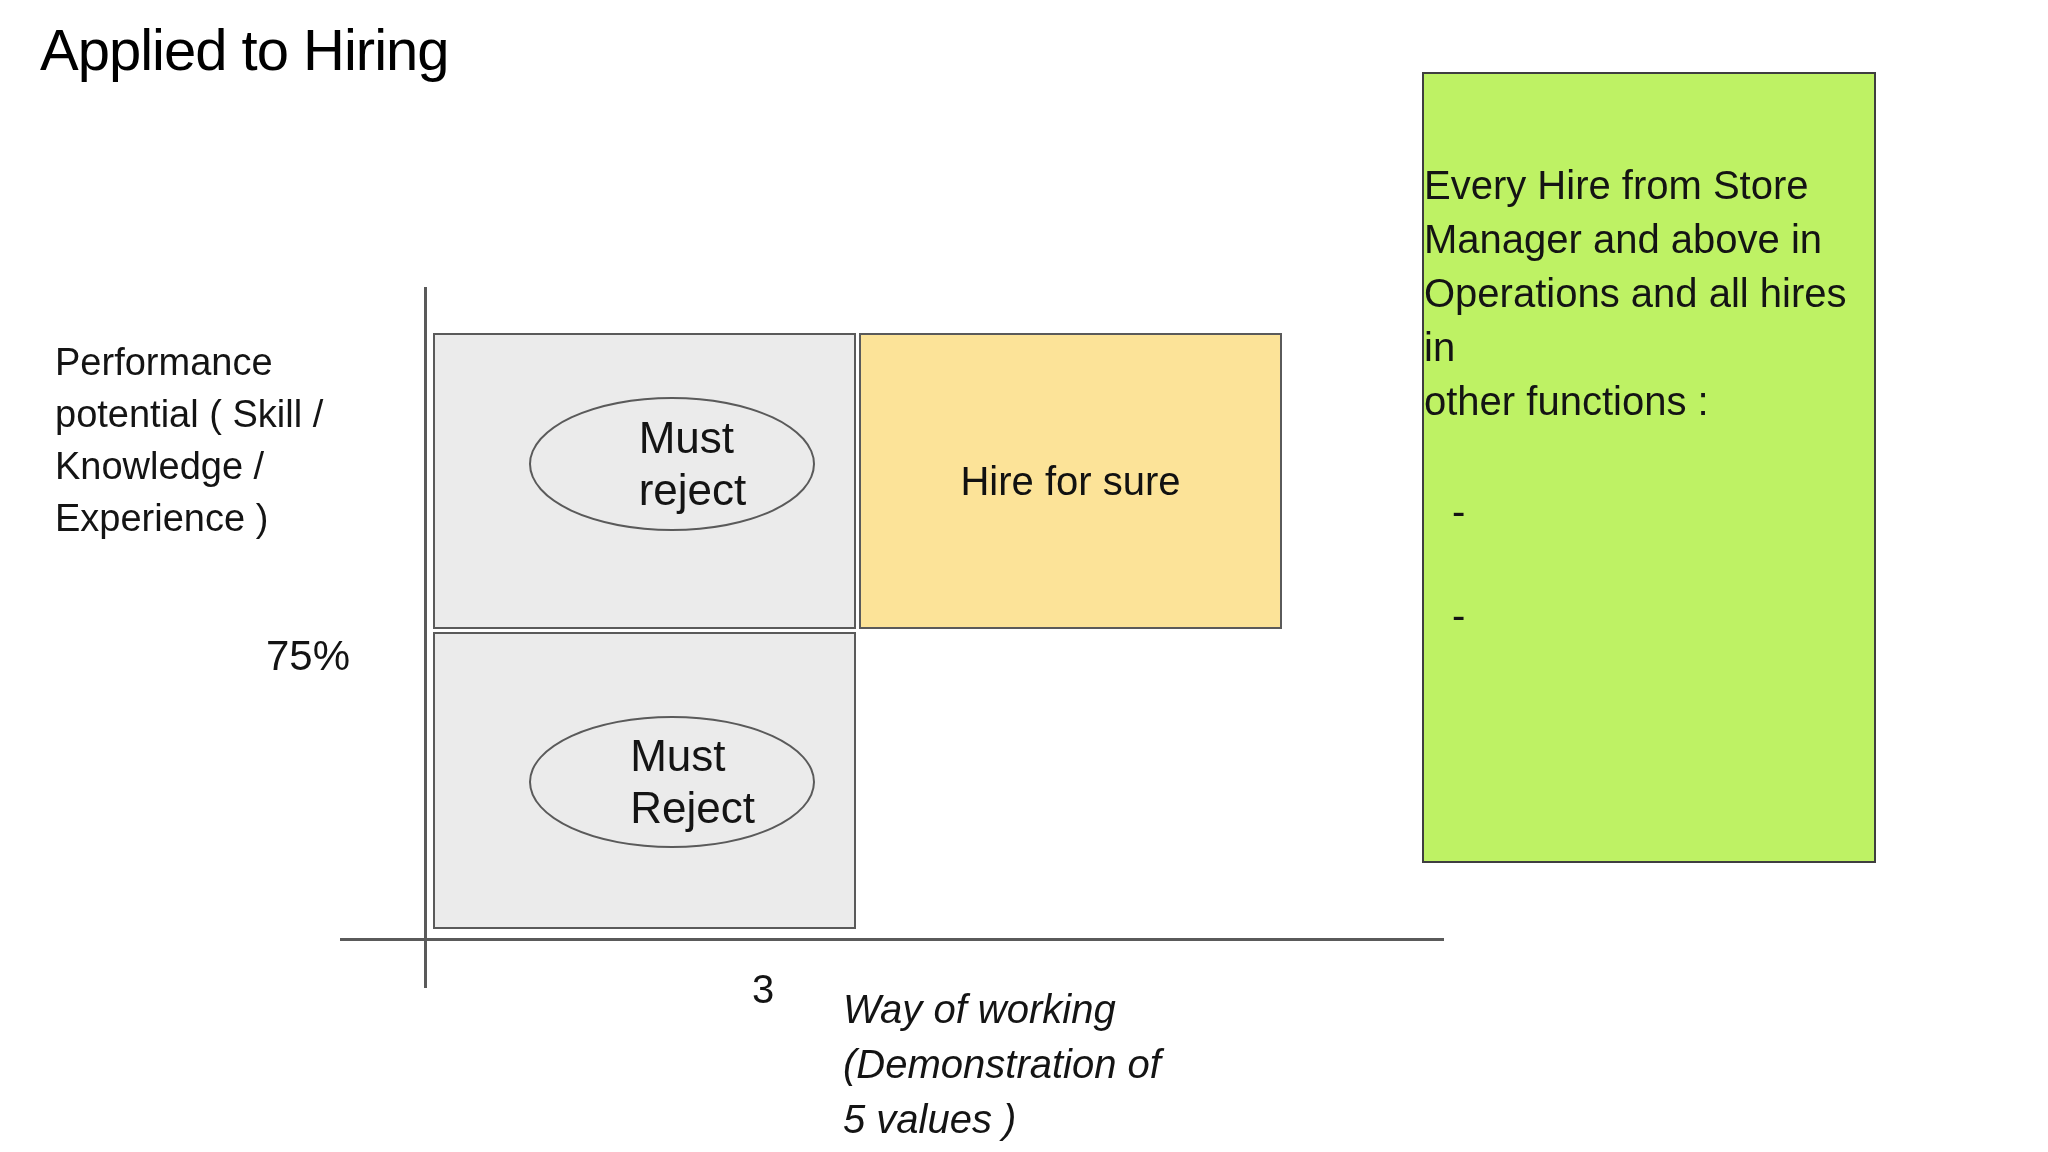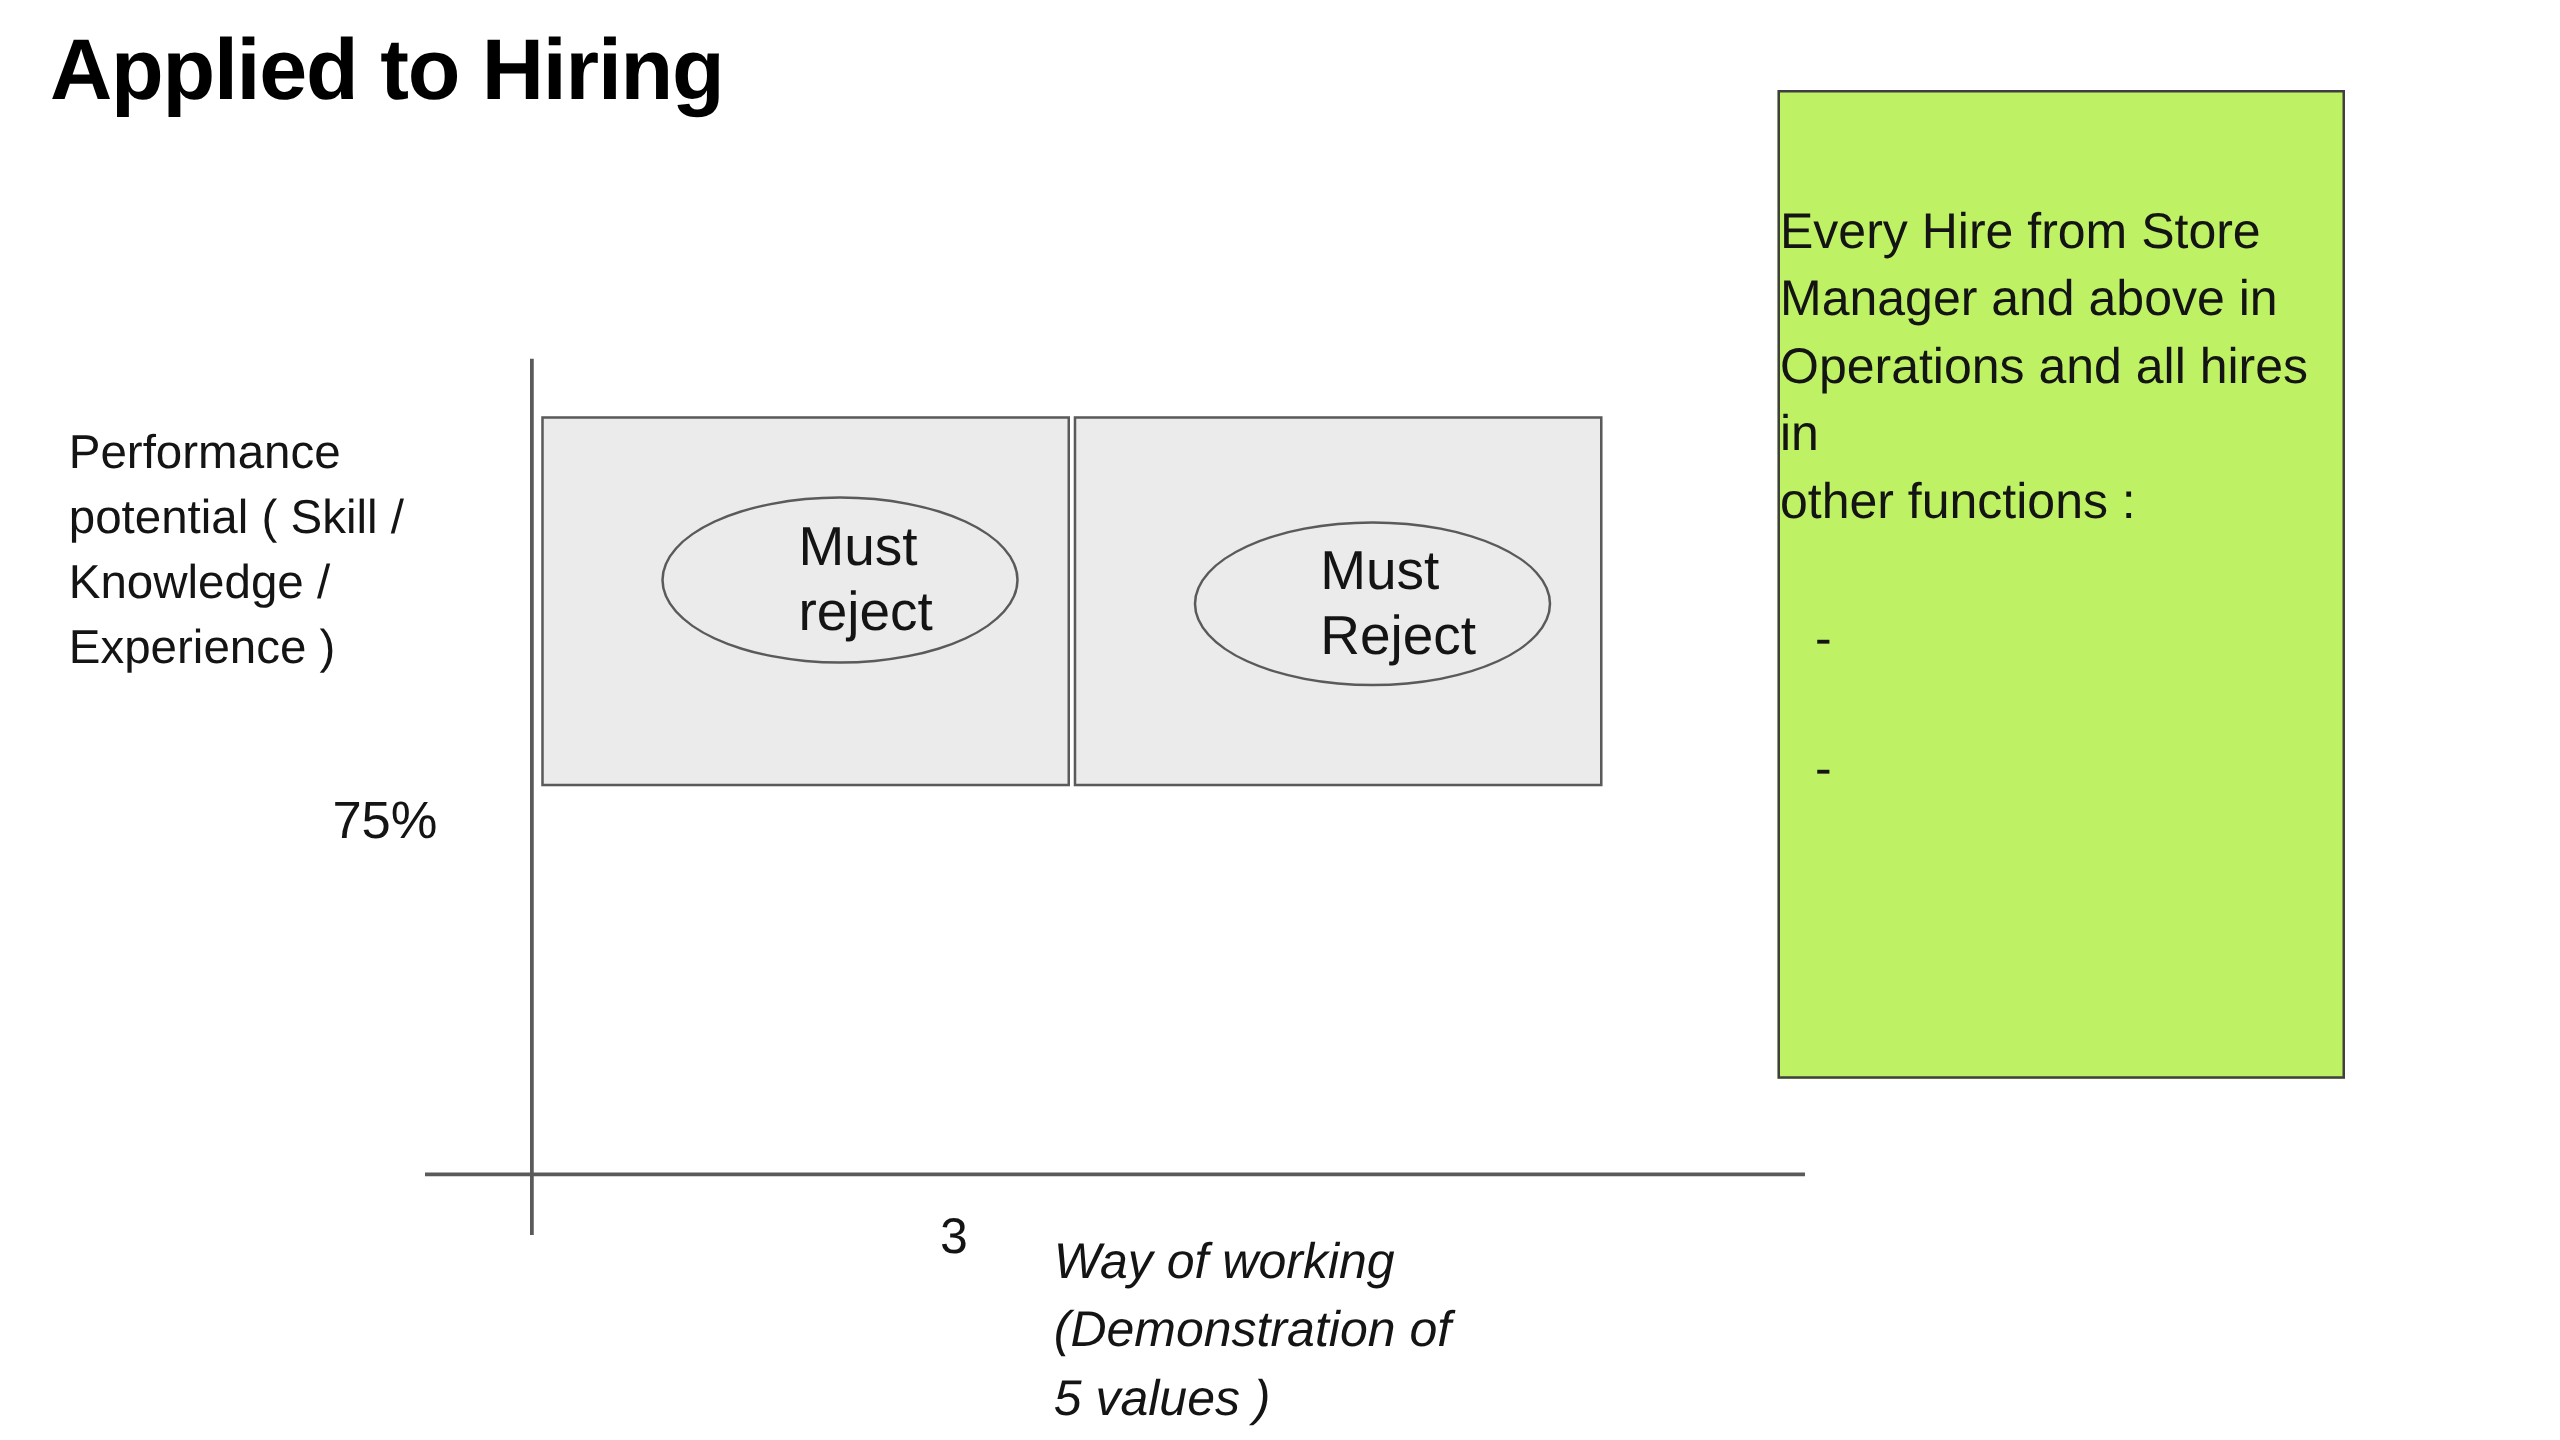--- a/index.html
+++ b/index.html
@@ -15,21 +15,21 @@
     position:relative;
     background:#ffffff;
     font-family:"Liberation Sans","DejaVu Sans",sans-serif;
     color:var(--c-text);
     overflow:hidden;
   }
   .abs{position:absolute;}
 
   #title{
     left:40px;top:18px;
-    font-size:69px;font-weight:700;color:#000;
+    font-size:58px;font-weight:400;color:#000;
     letter-spacing:-1px;line-height:1.1;
     white-space:nowrap;
   }
 
   #y-axis-label{
     left:55px;top:336px;width:320px;
     font-size:38px;line-height:52px;
     white-space:pre-line;
   }
   #y-threshold{
@@ -113,20 +113,23 @@
 <div id="v-axis" class="abs"></div>
 <div id="h-axis" class="abs"></div>
 
 <div id="matrix" class="abs">
   <div class="quadrant q-neutral">
     <div class="ellipse ellipse-top">
       <div class="ellipse-text">Must
 reject</div>
     </div>
   </div>
+  <div class="quadrant q-hire">
+    <div class="q-label">Hire for sure</div>
+  </div>
   <div class="quadrant q-neutral">
     <div class="ellipse ellipse-bottom">
       <div class="ellipse-text">Must
 Reject</div>
     </div>
   </div>
 </div>
 
 <div id="x-threshold" class="abs">3</div>
 <div id="x-axis-label" class="abs">Way of working

